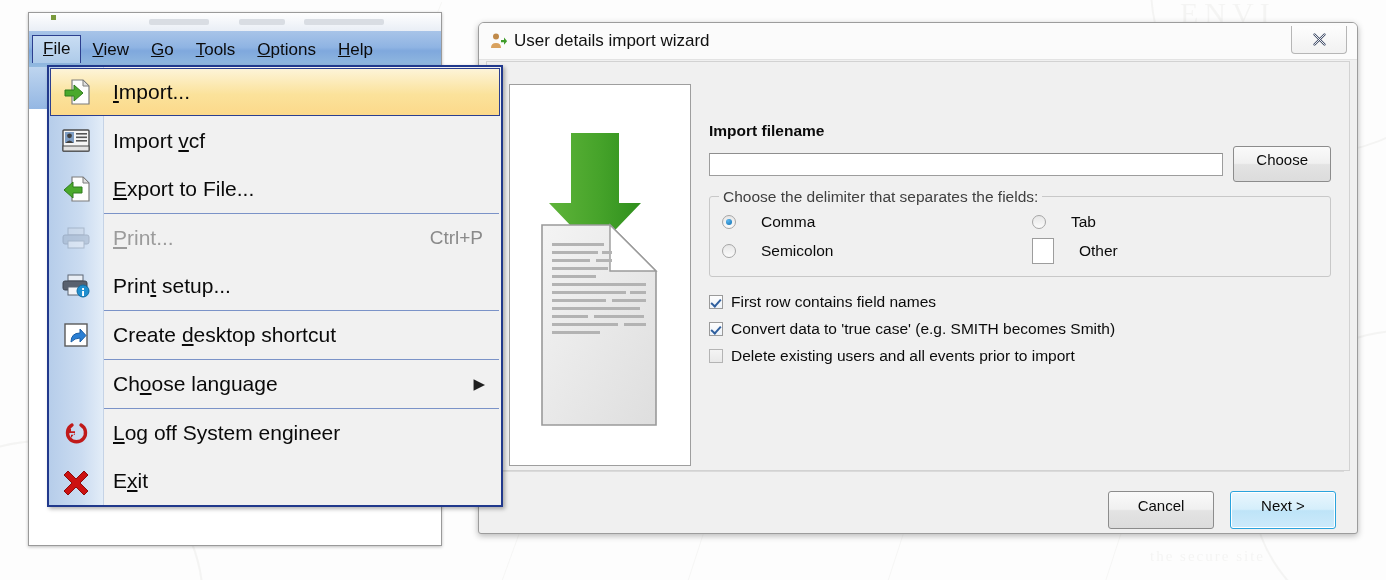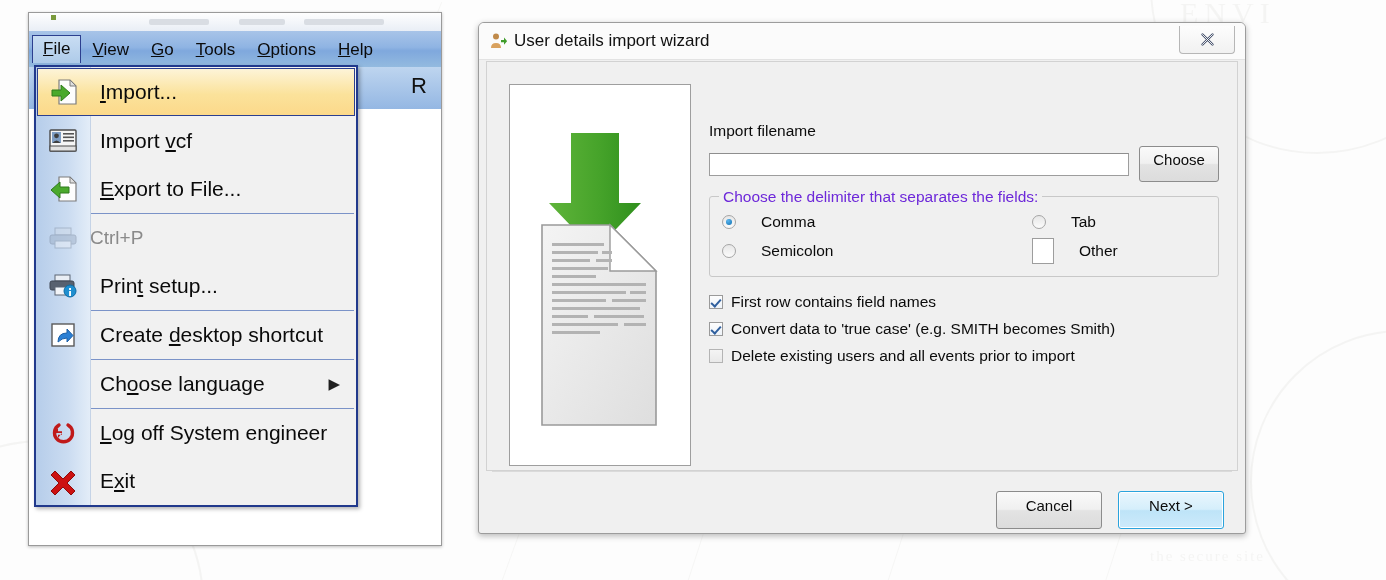--- a/index.html
+++ b/index.html
@@ -88,22 +88,22 @@
     font-size: 22px; color: #101010;
   }
   .app-body {
     position: absolute; left: 0; top: 96px; right: 0; bottom: 0;
     background: #ffffff;
   }
 
   
   .dropdown {
     position: absolute;
-    left: 5px; top: 52px;
-    width: 324px;
+    left: 18px; top: 52px;
+    width: 456px;
     background: #f1f1f1;
     border: 2px solid #21398c;
     z-index: 30;
     box-sizing: border-box;
     box-shadow: 2px 2px 4px rgba(0,0,0,0.3);
   }
   .dd-gutter {
     position: absolute; left: 0; top: 0; bottom: 0; width: 54px;
     background: linear-gradient(to right,#b6cdea 0%, #cbdcf1 60%, #e3edf8 100%);
     border-right: 1px solid #c5d3e6;
@@ -144,21 +144,21 @@
   }
   u.mn { text-decoration: underline; }
 
   
   .ico { display:block; }
 
   
   .dialog {
     position: absolute;
     left: 478px; top: 22px;
-    width: 768px; height: 512px;
+    width: 880px; height: 512px;
     background: #f0f0f0;
     border: 1px solid #9c9c9c;
     border-radius: 6px 6px 3px 3px;
     box-shadow: 0 2px 6px rgba(0,0,0,0.28);
     box-sizing: border-box;
   }
   .dlg-titlebar {
     position: absolute; left: 0; top: 0; right: 0; height: 36px;
     background: #fbfbfb;
     border-radius: 5px 5px 0 0;
@@ -200,21 +200,21 @@
   }
   .illus-inner { position: relative; width: 100%; height: 100%; }
 
   .dlg-content {
     position: absolute; left: 222px; top: 20px; right: 18px; bottom: 12px;
   }
   .intro-text {
     font-size: 15.5px; color: #0b0b0b; line-height: 1.45;
     width: 636px;
   }
-  .field-label { font-size: 15.5px; color: #0b0b0b; }
+  .field-label { font-size: 15.5px; color: #0b0b0b; font-weight: bold; }
   .filename-row { display: flex; align-items: center; gap: 10px; }
   .text-input {
     height: 23px; width: 516px;
     background: #ffffff;
     border: 1px solid #9d9d9d;
     border-top-color: #8e8e8e;
     box-sizing: border-box;
     font-size: 14px; padding: 0 4px;
     font-family: "Liberation Sans", sans-serif;
     outline: none;
@@ -242,21 +242,21 @@
     position: relative;
     border: 1px solid #c8c8c8;
     border-radius: 3px;
     margin-top: 14px;
     padding: 16px 12px 12px 12px;
     box-sizing: border-box;
   }
   .groupbox > .gb-title {
     position: absolute; top: -9px; left: 9px;
     background: #f0f0f0; padding: 0 4px;
-    font-size: 15.5px; color: #6d28d9;
+    font-size: 15.5px; color: #404040;
   }
   .radio-grid { display: grid; grid-template-columns: 310px auto; row-gap: 7px; }
   .opt-row { display: flex; align-items: center; gap: 25px; font-size: 15.5px; color: #0b0b0b; }
 
   .radio {
     width: 14px; height: 14px; border-radius: 50%;
     background: linear-gradient(to bottom,#e7e7e7,#fbfbfb);
     border: 1px solid #a5a5a5;
     box-sizing: border-box;
     position: relative;
@@ -380,20 +380,21 @@
       <div class="dd-sep"></div>
 
       <div class="dd-item disabled">
         <span class="dd-icon">
           <svg class="ico" width="30" height="24" viewBox="0 0 30 24" opacity="0.42">
             <rect x="7" y="2" width="16" height="7" fill="#cfd9e6" stroke="#7b8799" stroke-width="1"></rect>
             <rect x="2" y="9" width="26" height="9" rx="2" fill="#97a8bf" stroke="#6c7a90" stroke-width="1"></rect>
             <rect x="7" y="15" width="16" height="7" fill="#eef1f6" stroke="#7b8799" stroke-width="1"></rect>
           </svg>
         </span>
+        <span class="dd-label"><u class="mn">P</u>rint...</span>
         <span class="dd-shortcut">Ctrl+P</span>
       </div>
 
       <div class="dd-item">
         <span class="dd-icon">
           <svg class="ico" width="30" height="26" viewBox="0 0 30 26">
             <rect x="7" y="2" width="15" height="6" fill="#e9eef5" stroke="#5d6675" stroke-width="1"></rect>
             <rect x="2" y="8" width="24" height="9" rx="2" fill="#58616f" stroke="#3e4652" stroke-width="1"></rect>
             <rect x="7" y="14" width="15" height="8" fill="#f2f4f8" stroke="#5d6675" stroke-width="1"></rect>
             <circle cx="22" cy="18" r="6" fill="#1f8fd0" stroke="#0e6ba3" stroke-width="1"></circle>

